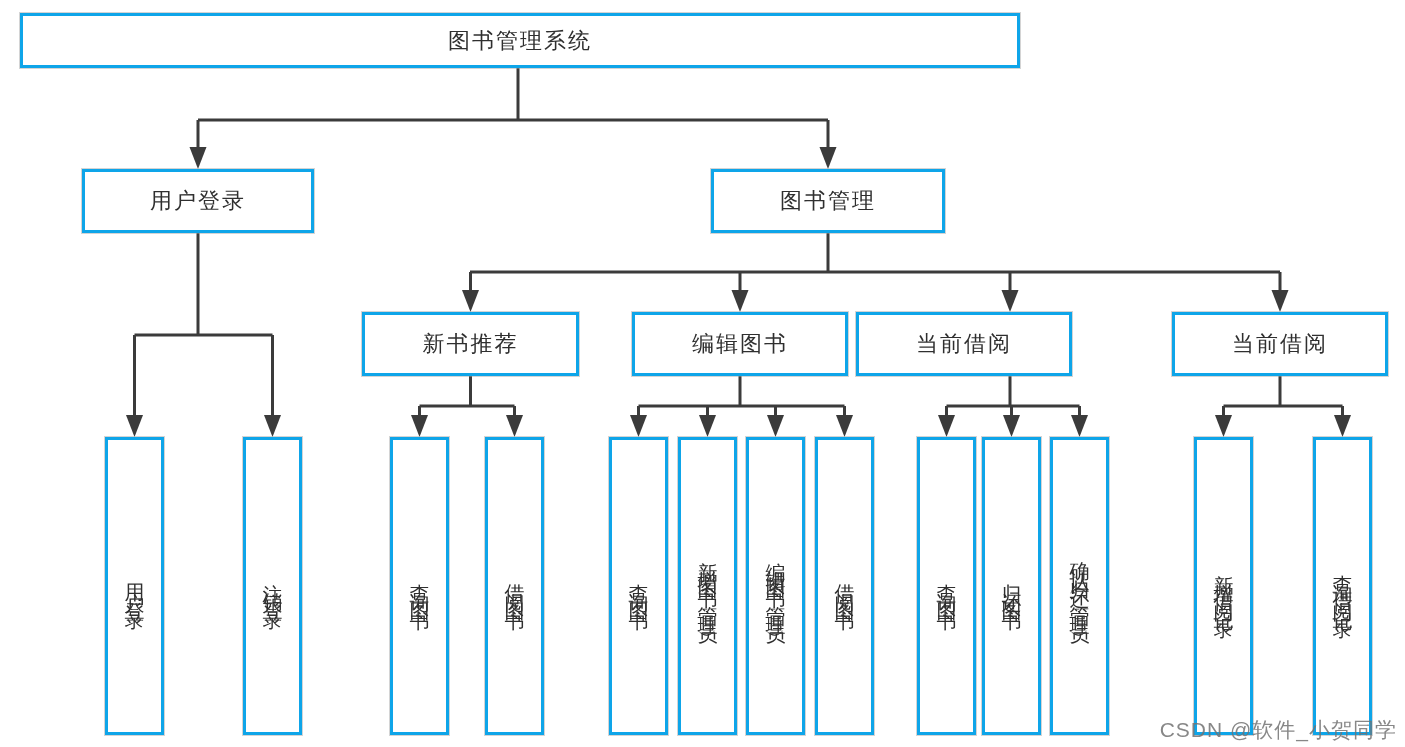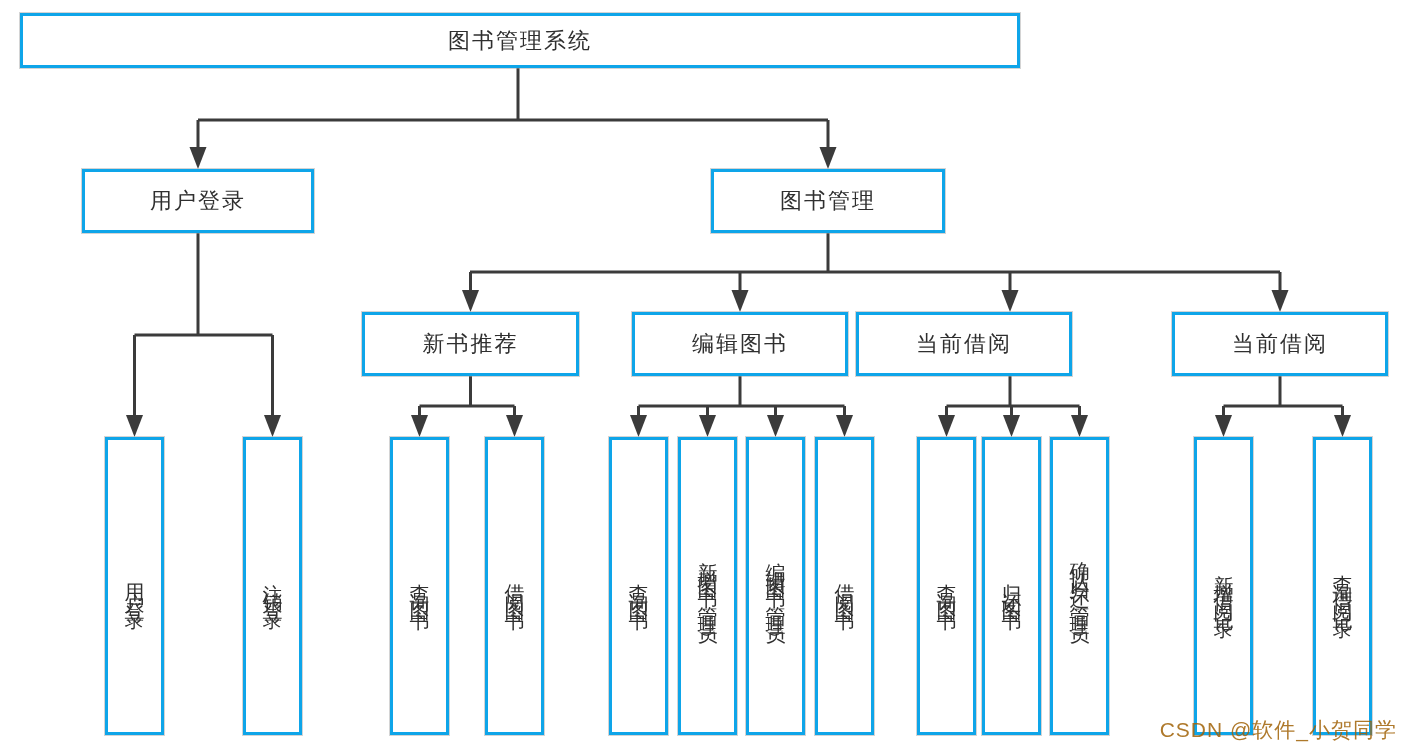--- a/index.html
+++ b/index.html
@@ -32,21 +32,21 @@
     font-size:20px;
     line-height:1.15;
     letter-spacing:9px;
     color:#2f2f2f;
   }
   .watermark{
     position:absolute;
     right:8px;bottom:3px;
     font-size:21px;
     letter-spacing:1px;
-    color:#a16207;
+    color:#737373;
     opacity:0.85;
     z-index:5;
     white-space:nowrap;
   }
 </style>
 </head>
 <body>
 
 <div id="canvas">
 

